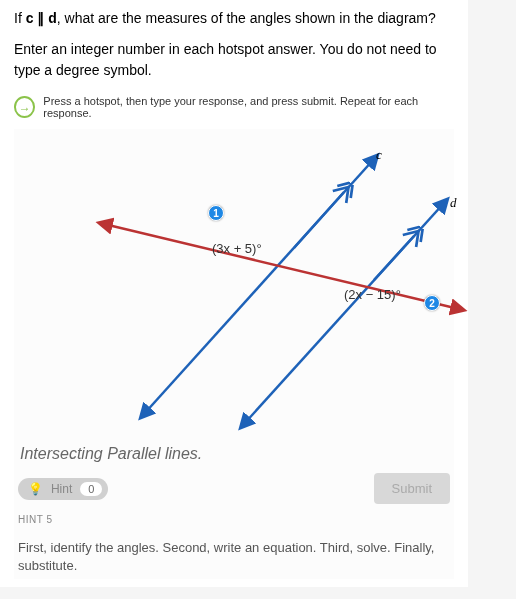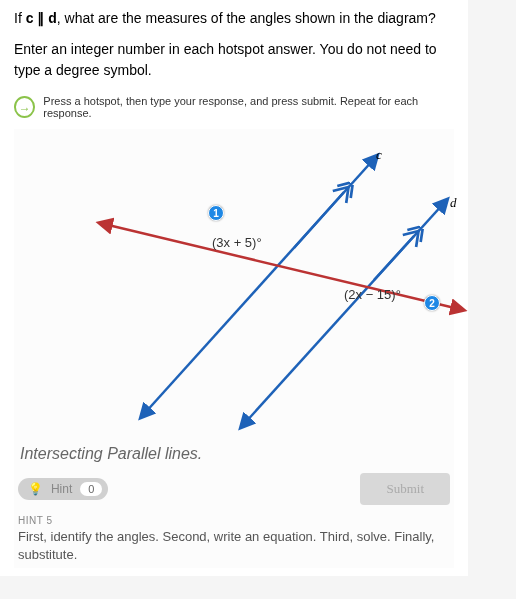--- a/index.html
+++ b/index.html
@@ -11,24 +11,24 @@
   .hotspot-bar { display: flex; align-items: center; gap: 8px; margin-bottom: 10px; }
   .arrow-circle { width: 22px; height: 22px; border: 2px solid #8bc34a; border-radius: 50%; display: flex; align-items: center; justify-content: center; color: #8bc34a; font-size: 12px; font-weight: bold; }
   .hotspot-text { font-size: 11px; color: #333; }
   .diagram-wrap { background: #fcfcfc; padding: 10px 0 4px 0; }
   .diagram { width: 488px; height: 300px; position: relative; margin: 0 auto; }
   .caption { font-size: 16px; font-style: italic; color: #666; margin: 6px 0 10px 6px; }
   .controls { display: flex; align-items: center; justify-content: space-between; margin: 6px 4px 10px 4px; }
   .hint-pill { display: flex; align-items: center; background: #d0d0d0; border-radius: 16px; padding: 4px 6px 4px 10px; gap: 8px; color: #888; font-size: 12px; }
   .hint-pill .bulb { font-size: 12px; }
   .hint-count { background: #fff; border-radius: 10px; padding: 1px 8px; font-size: 11px; color: #666; }
-  .submit-btn { background: #d8d8d8; color: #aaa; border: none; border-radius: 4px; padding: 8px 26px; font-size: 13px; font-family: Liberation Serif, serif; }
+  .submit-btn { background: #d8d8d8; color: #aaa; border: none; border-radius: 4px; padding: 8px 18px; font-size: 13px; }
   .hints-block { margin: 6px 4px 0 4px; }
   .hint-label { font-size: 10px; color: #888; letter-spacing: 0.5px; margin-top: 8px; }
-  .hint-body { font-size: 13px; color: #555; line-height: 1.4; margin-top: 2px; }
+  .hint-body { font-size: 13px; color: #555; line-height: 1.4; margin-top: 14px; }
   .hint-body.faded { color: #aaa; }
   .marker { position: absolute; width: 16px; height: 16px; border-radius: 50%; background: #1e88e5; color: #fff; font-size: 10px; font-weight: bold; display: flex; align-items: center; justify-content: center; border: 1px solid #fff; box-shadow: 0 0 2px rgba(0,0,0,.4); }
   .lbl { position: absolute; font-size: 13px; font-style: italic; font-family: 'Times New Roman', serif; }
   .expr { position: absolute; font-size: 13px; color: #333; }
 </style>
 </head>
 <body>
 
 <div class="page">
 
@@ -63,21 +63,21 @@
 
         <line x1="230" y1="285" x2="430" y2="64" stroke="#1e62b8" stroke-width="2.5" marker-start="url(#arrBlue)" marker-end="url(#arrBlue)"></line>
         <line x1="360" y1="141" x2="400" y2="97" stroke="#1e62b8" stroke-width="2.5" marker-end="url(#tickBlue)"></line>
 
         <line x1="90" y1="85" x2="445" y2="170" stroke="#b33" stroke-width="2.5" marker-start="url(#arrRed)" marker-end="url(#arrRed)"></line>
       </svg>
 
       <span class="lbl" style="left:362px; top:8px;">c</span>
       <span class="lbl" style="left:436px; top:56px;">d</span>
 
-      <span class="expr" style="left:198px; top:96px;">(3x + 5)°</span>
+      <span class="expr" style="left:198px; top:102px;">(3x + 5)°</span>
       <span class="expr" style="left:330px; top:148px;">(2x − 15)°</span>
 
       <div class="marker" style="left:194px; top:66px;">1</div>
       <div class="marker" style="left:410px; top:156px;">2</div>
     </div>
 
     <div class="caption">Intersecting Parallel lines.</div>
 
     <div class="controls">
       <div class="hint-pill">

